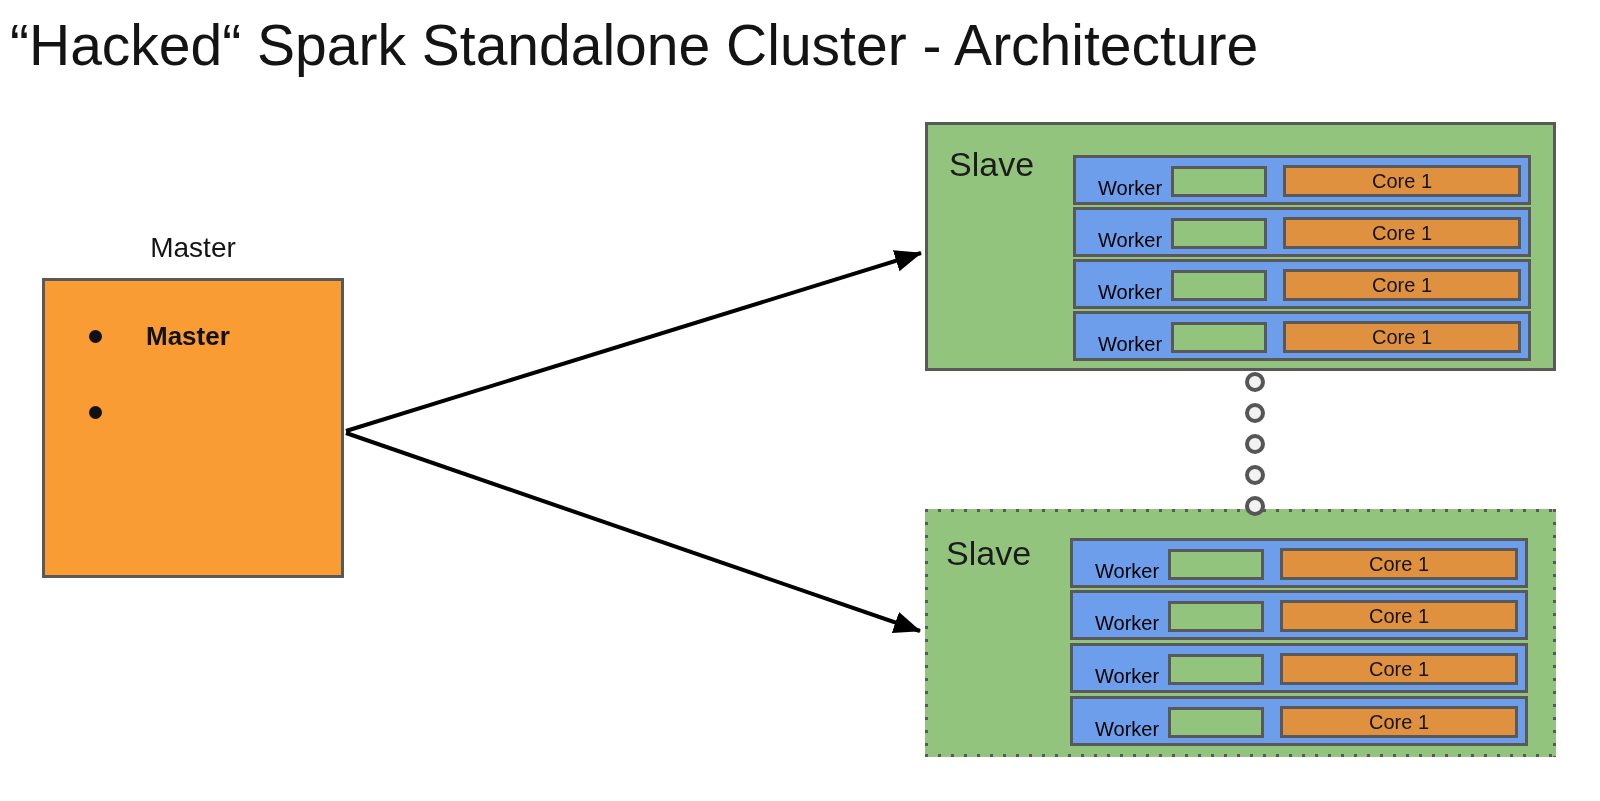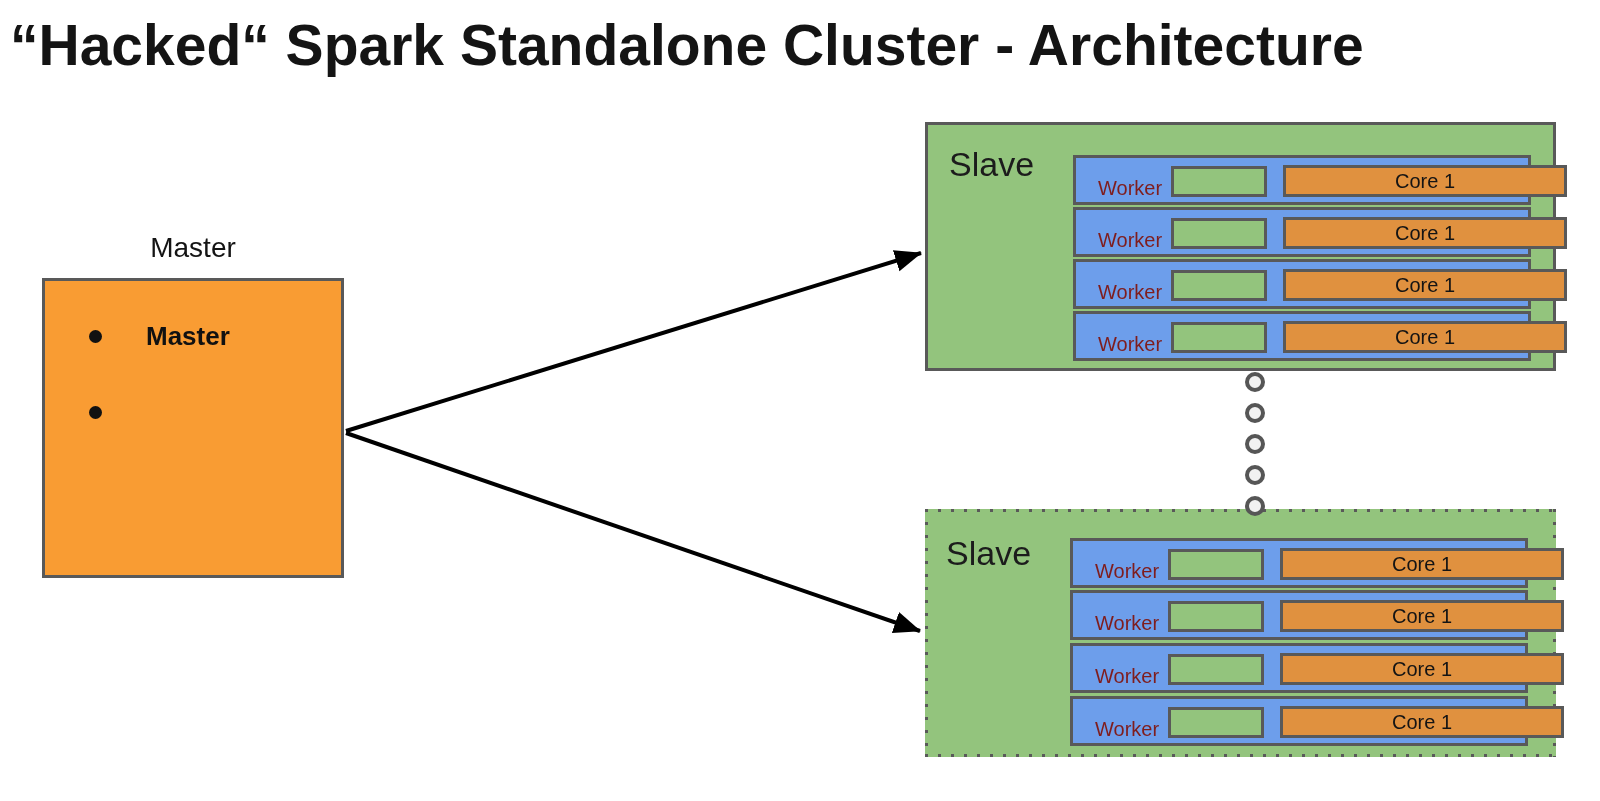--- a/index.html
+++ b/index.html
@@ -3,21 +3,21 @@
 <meta charset="utf-8">
 <style>
   html,body{margin:0;padding:0;background:#ffffff;}
   #canvas{
     position:relative;width:1600px;height:801px;background:#ffffff;overflow:hidden;
     font-family:"Liberation Sans","DejaVu Sans",sans-serif;color:#141414;
   }
   *{box-sizing:border-box;}
 
   .title{
-    position:absolute;left:10px;top:12px;font-size:57px;font-weight:700;
+    position:absolute;left:10px;top:12px;font-size:57px;font-weight:400;
     white-space:nowrap;color:#141414;
   }
 
   
   .master-caption{
     position:absolute;left:42px;top:232px;width:302px;text-align:center;
     font-size:28px;color:#141414;
   }
   .master-box{
     position:absolute;left:42px;top:278px;width:302px;height:300px;
@@ -53,28 +53,28 @@
   .slave-label{
     position:absolute;left:21px;top:20px;font-size:34px;color:#1c1c1c;
   }
   .slave-dotted .slave-label{top:25px;}
 
   .worker-row{
     position:absolute;left:145px;width:458px;height:50px;
     background:#6D9EEB;border:3px solid #595959;
   }
   .worker-label{
-    position:absolute;left:22px;bottom:2px;font-size:20px;color:#7f1d1d;
+    position:absolute;left:22px;bottom:2px;font-size:20px;color:#000000;
   }
   .exec-box{
     position:absolute;left:95px;top:8px;width:96px;height:31px;
     background:#93C47D;border:3px solid #595959;
   }
   .core-box{
-    position:absolute;left:207px;top:7px;width:284px;height:32px;
+    position:absolute;left:207px;top:7px;width:238px;height:32px;
     background:#E0913F;border:3px solid #595959;
     display:flex;align-items:center;justify-content:center;
   }
   .core-label{font-size:20px;color:#141414;}
 
   
   .conn-dot{
     position:absolute;left:1245px;width:20px;height:20px;border-radius:50%;
     background:#F2F2F2;border:4px solid #565656;z-index:5;
   }

